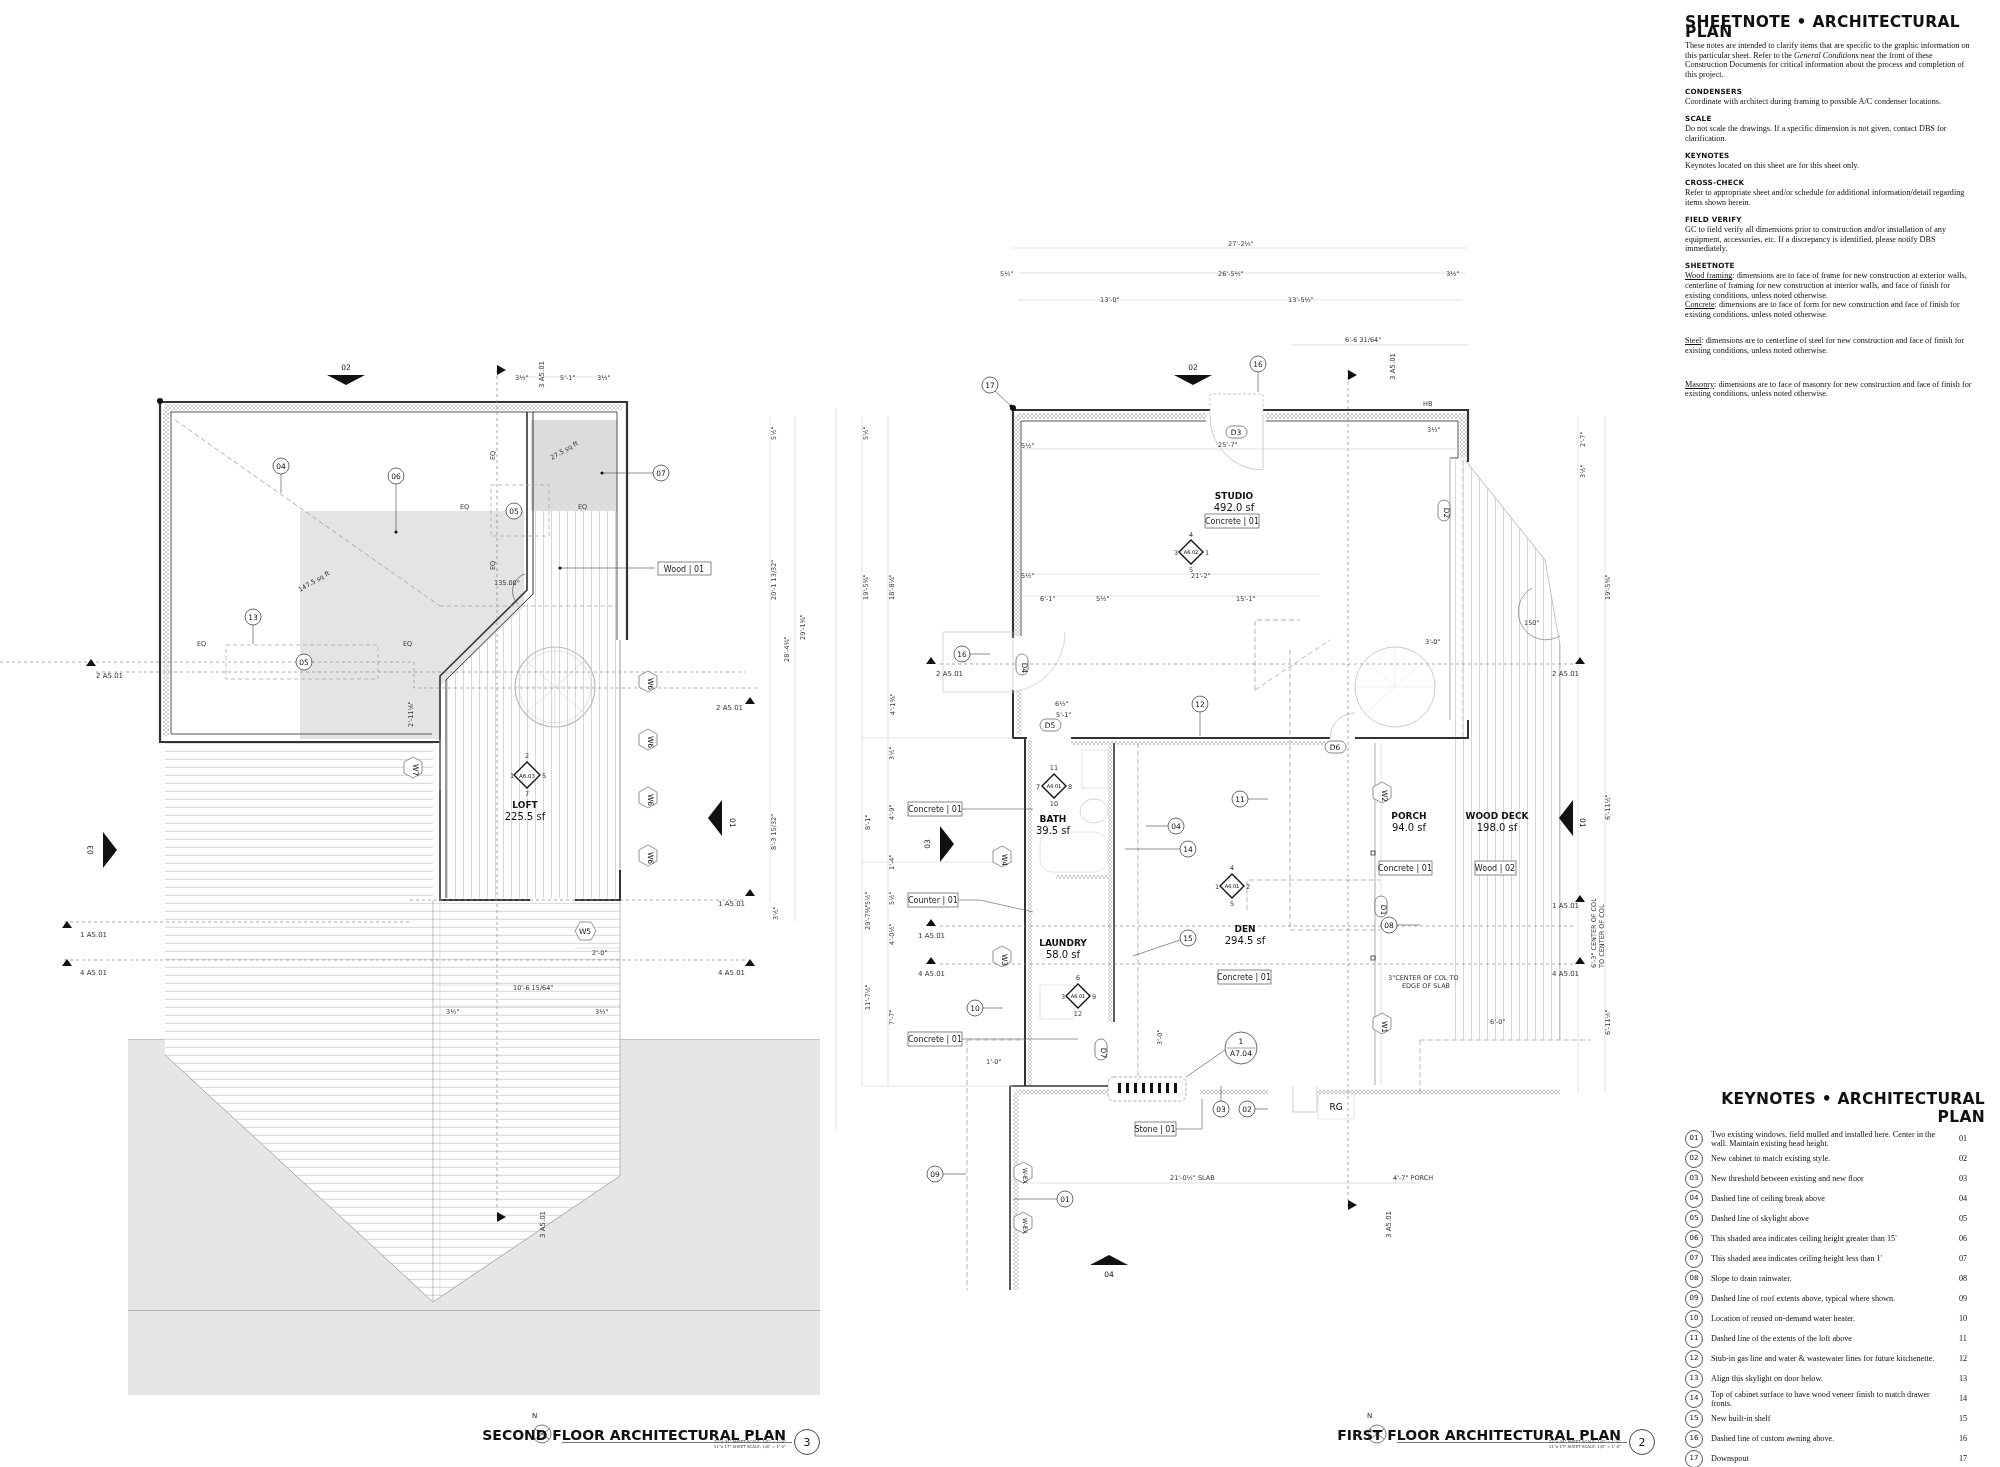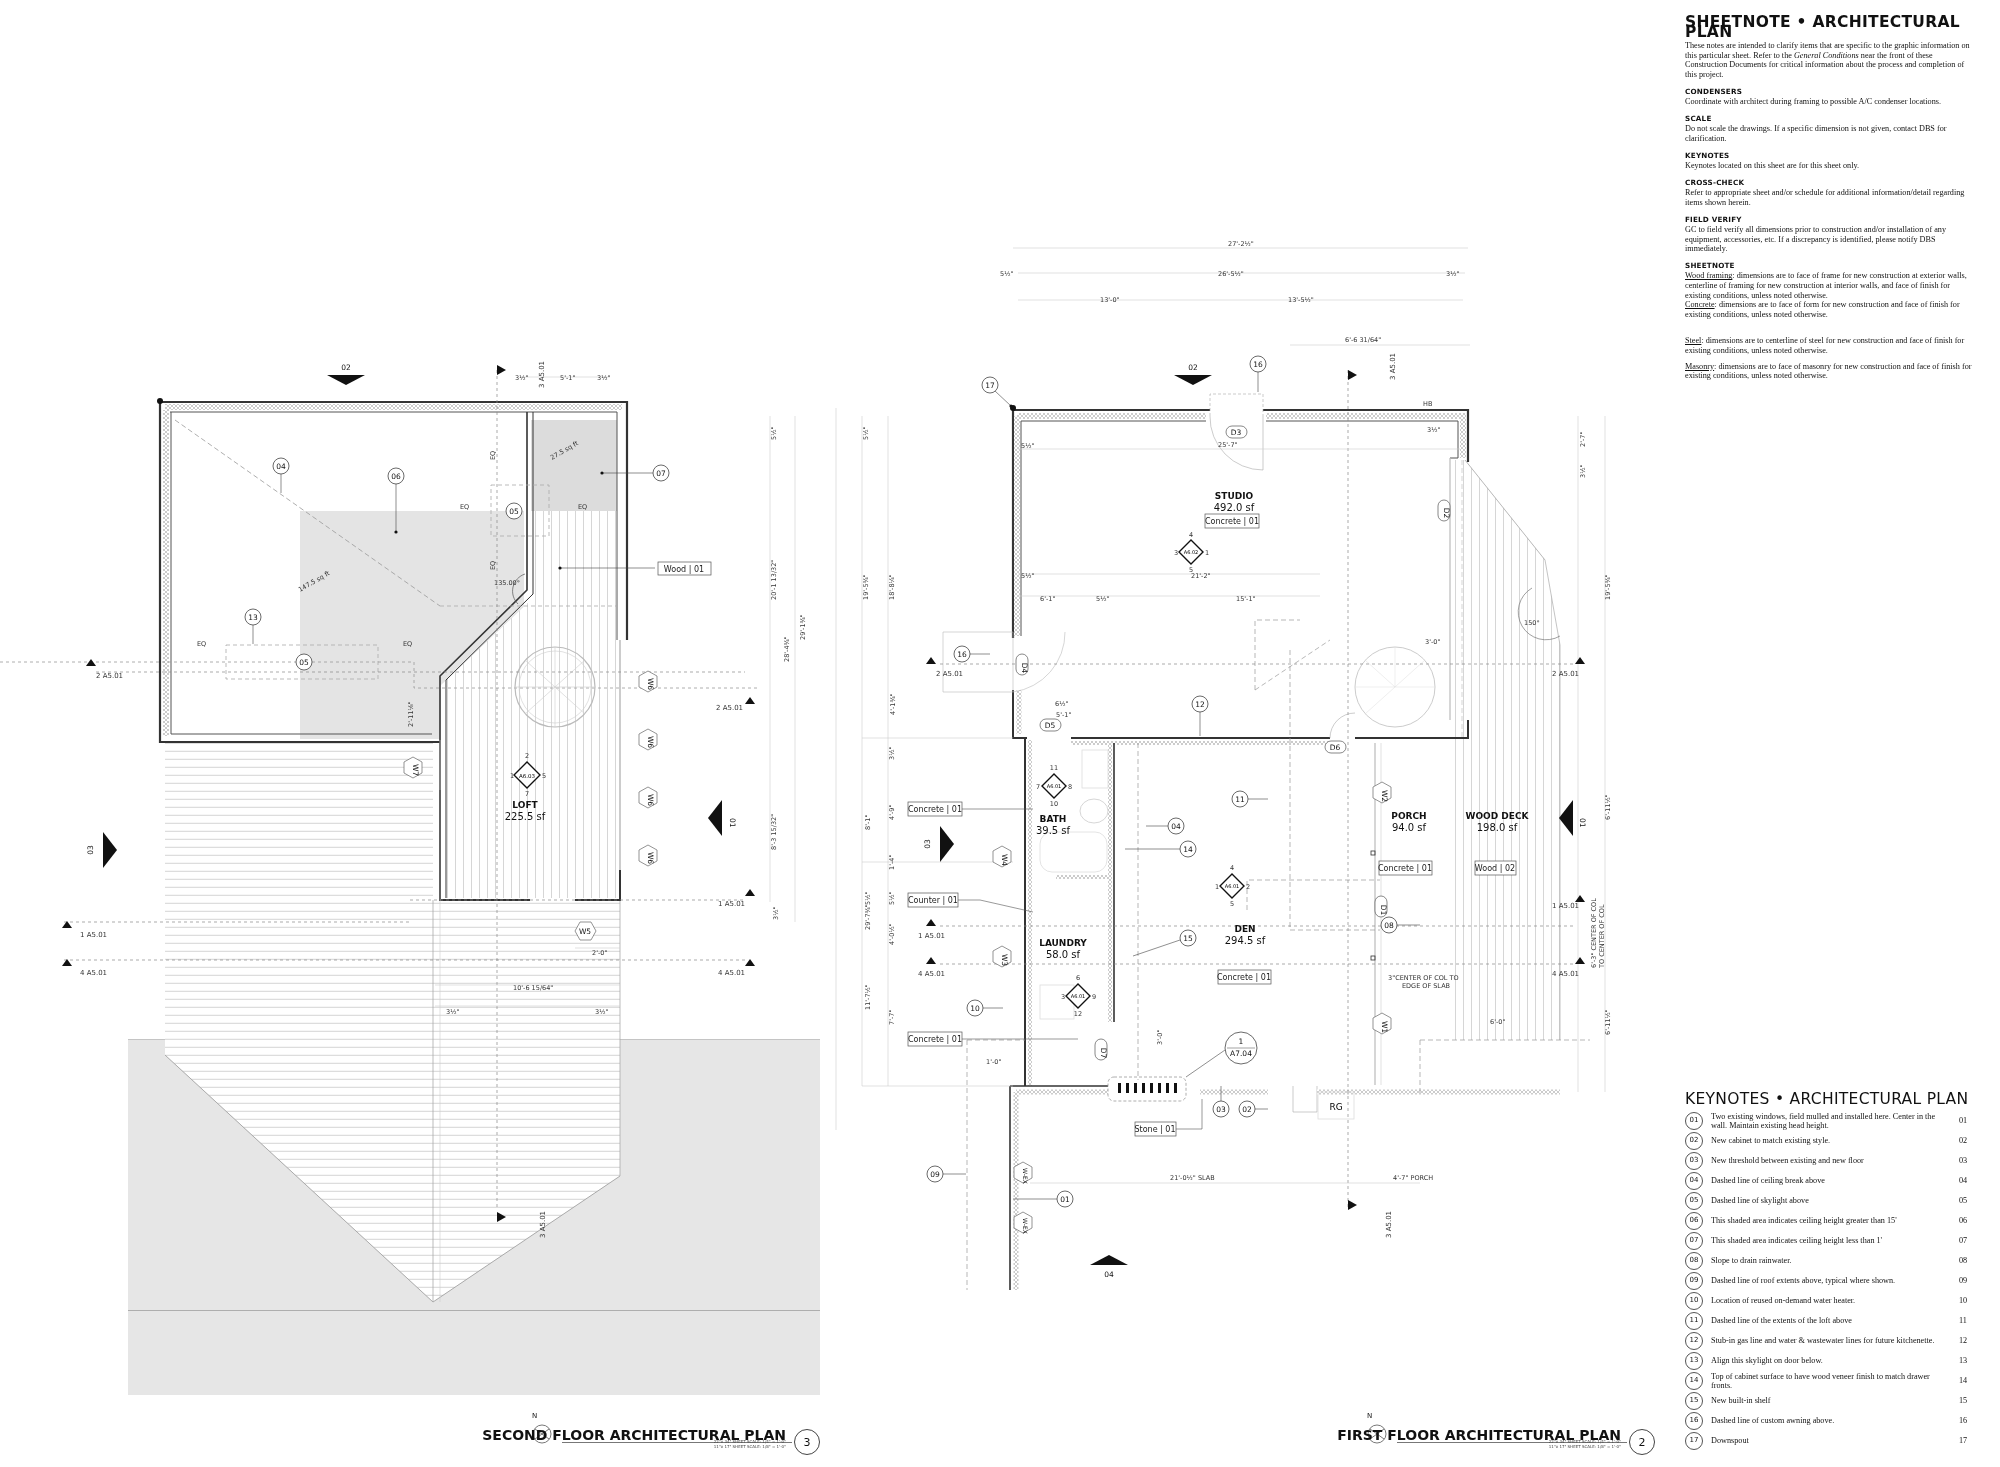--- a/index.html
+++ b/index.html
@@ -11,21 +11,21 @@
   .area{font-family:"DejaVu Sans",sans-serif;font-size:10px;fill:#111;}
   .dim{font-family:"DejaVu Sans",sans-serif;font-size:6.5px;fill:#333;}
   .tag{font-family:"DejaVu Sans",sans-serif;font-size:7.5px;fill:#111;}
   
   .notes{position:absolute;left:1685px;top:18px;width:290px;font-family:"Liberation Serif",serif;font-size:8.2px;line-height:9.6px;color:#111;}
   .notes h1{font-family:"DejaVu Sans",sans-serif;font-weight:bold;font-size:15.5px;letter-spacing:0.3px;margin:0 0 4px 0;}
   .notes h2{font-family:"DejaVu Sans",sans-serif;font-weight:bold;font-size:7.2px;margin:7px 0 1px 0;letter-spacing:0.2px;}
   .notes p{margin:0;}
   .notes u{text-decoration:underline;}
   .keynotes{position:absolute;left:1685px;top:1090px;width:300px;}
-  .keynotes h1{font-family:"DejaVu Sans",sans-serif;font-weight:normal;font-size:15.5px;letter-spacing:0.3px;margin:0 0 3px 0;}
+  .keynotes h1{font-family:"DejaVu Sans",sans-serif;font-weight:bold;font-size:15.5px;letter-spacing:0.3px;margin:0 0 3px 0;text-align:right;}
   .kn-row{display:flex;align-items:center;height:20px;font-family:"Liberation Serif",serif;font-size:8.2px;line-height:9.4px;color:#111;}
   .kn-bubble{width:16px;height:16px;border:1px solid #555;border-radius:50%;font-family:"DejaVu Sans",sans-serif;font-size:7px;display:flex;align-items:center;justify-content:center;flex:0 0 16px;margin-right:8px;}
   .kn-text{flex:1;}
   .kn-num{width:26px;text-align:left;margin-left:10px;}
   .title-block{position:absolute;font-family:"DejaVu Sans",sans-serif;}
   .tb-title{font-weight:bold;font-size:14px;white-space:nowrap;}
   .tb-scale{font-size:4px;color:#444;text-align:right;line-height:5px;}
   .tb-num{position:absolute;width:24px;height:24px;border:1px solid #444;border-radius:50%;font-size:11px;display:flex;align-items:center;justify-content:center;background:#fff;}
 </style>
 </head>
@@ -657,21 +657,21 @@
   <p>Keynotes located on this sheet are for this sheet only.</p>
   <h2>CROSS-CHECK</h2>
   <p>Refer to appropriate sheet and/or schedule for additional information/detail regarding items shown herein.</p>
   <h2>FIELD VERIFY</h2>
   <p>GC to field verify all dimensions prior to construction and/or installation of any equipment, accessories, etc. If a discrepancy is identified, please notify DBS immediately.</p>
 
   <h2>SHEETNOTE</h2>
   <p><u>Wood framing</u><span>: dimensions are to face of frame for new construction at exterior walls, centerline of framing for new construction at interior walls, and face of finish for existing conditions, unless noted otherwise.</span></p>
   <p style=""><u>Concrete</u><span>: dimensions are to face of form for new construction and face of finish for existing conditions, unless noted otherwise.</span></p>
   <p style="margin-top:17px"><u>Steel</u><span>: dimensions are to centerline of steel for new construction and face of finish for existing conditions, unless noted otherwise.</span></p>
-  <p style="margin-top:6px"><u>Masonry</u><span>: dimensions are to face of masonry for new construction and face of finish for existing conditions, unless noted otherwise.</span></p>
+  <p style="margin-top:24px"><u>Masonry</u><span>: dimensions are to face of masonry for new construction and face of finish for existing conditions, unless noted otherwise.</span></p>
 </div>
 
 <div class="keynotes">
   <h1>KEYNOTES • ARCHITECTURAL PLAN</h1>
   <div id="kn-list">
       <div class="kn-row">
         <span class="kn-bubble">01</span>
         <span class="kn-text">Two existing windows, field mulled and installed here. Center in the wall. Maintain existing head height.</span>
         <span class="kn-num">01</span>
       </div>

